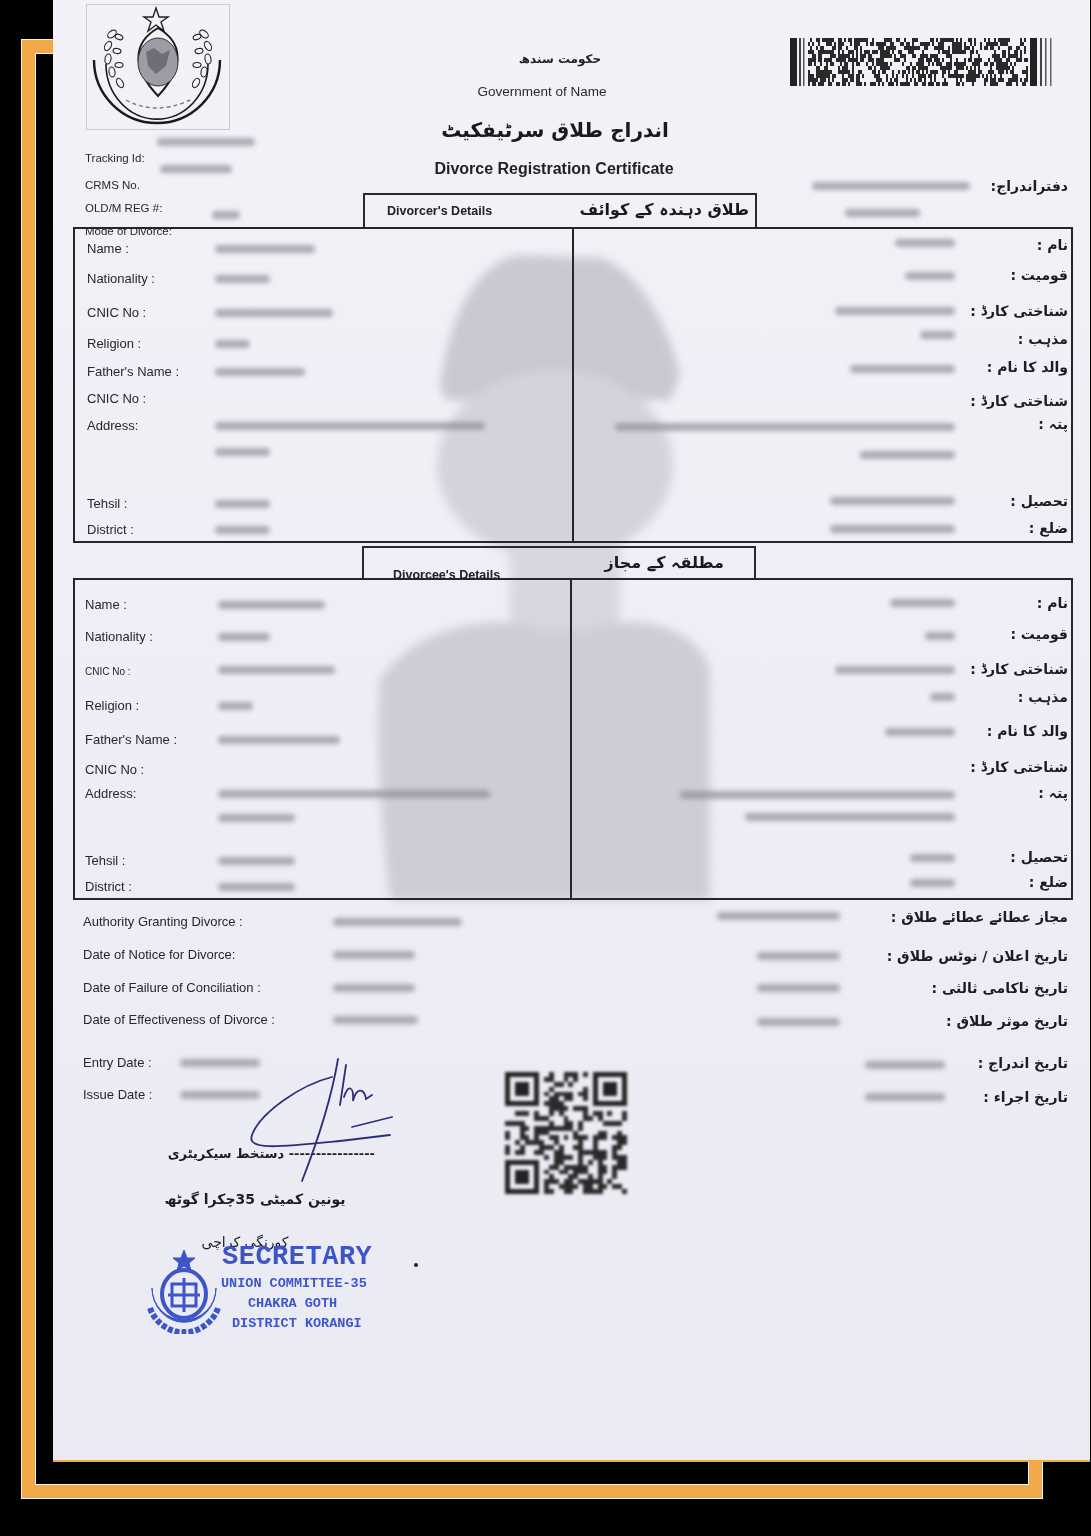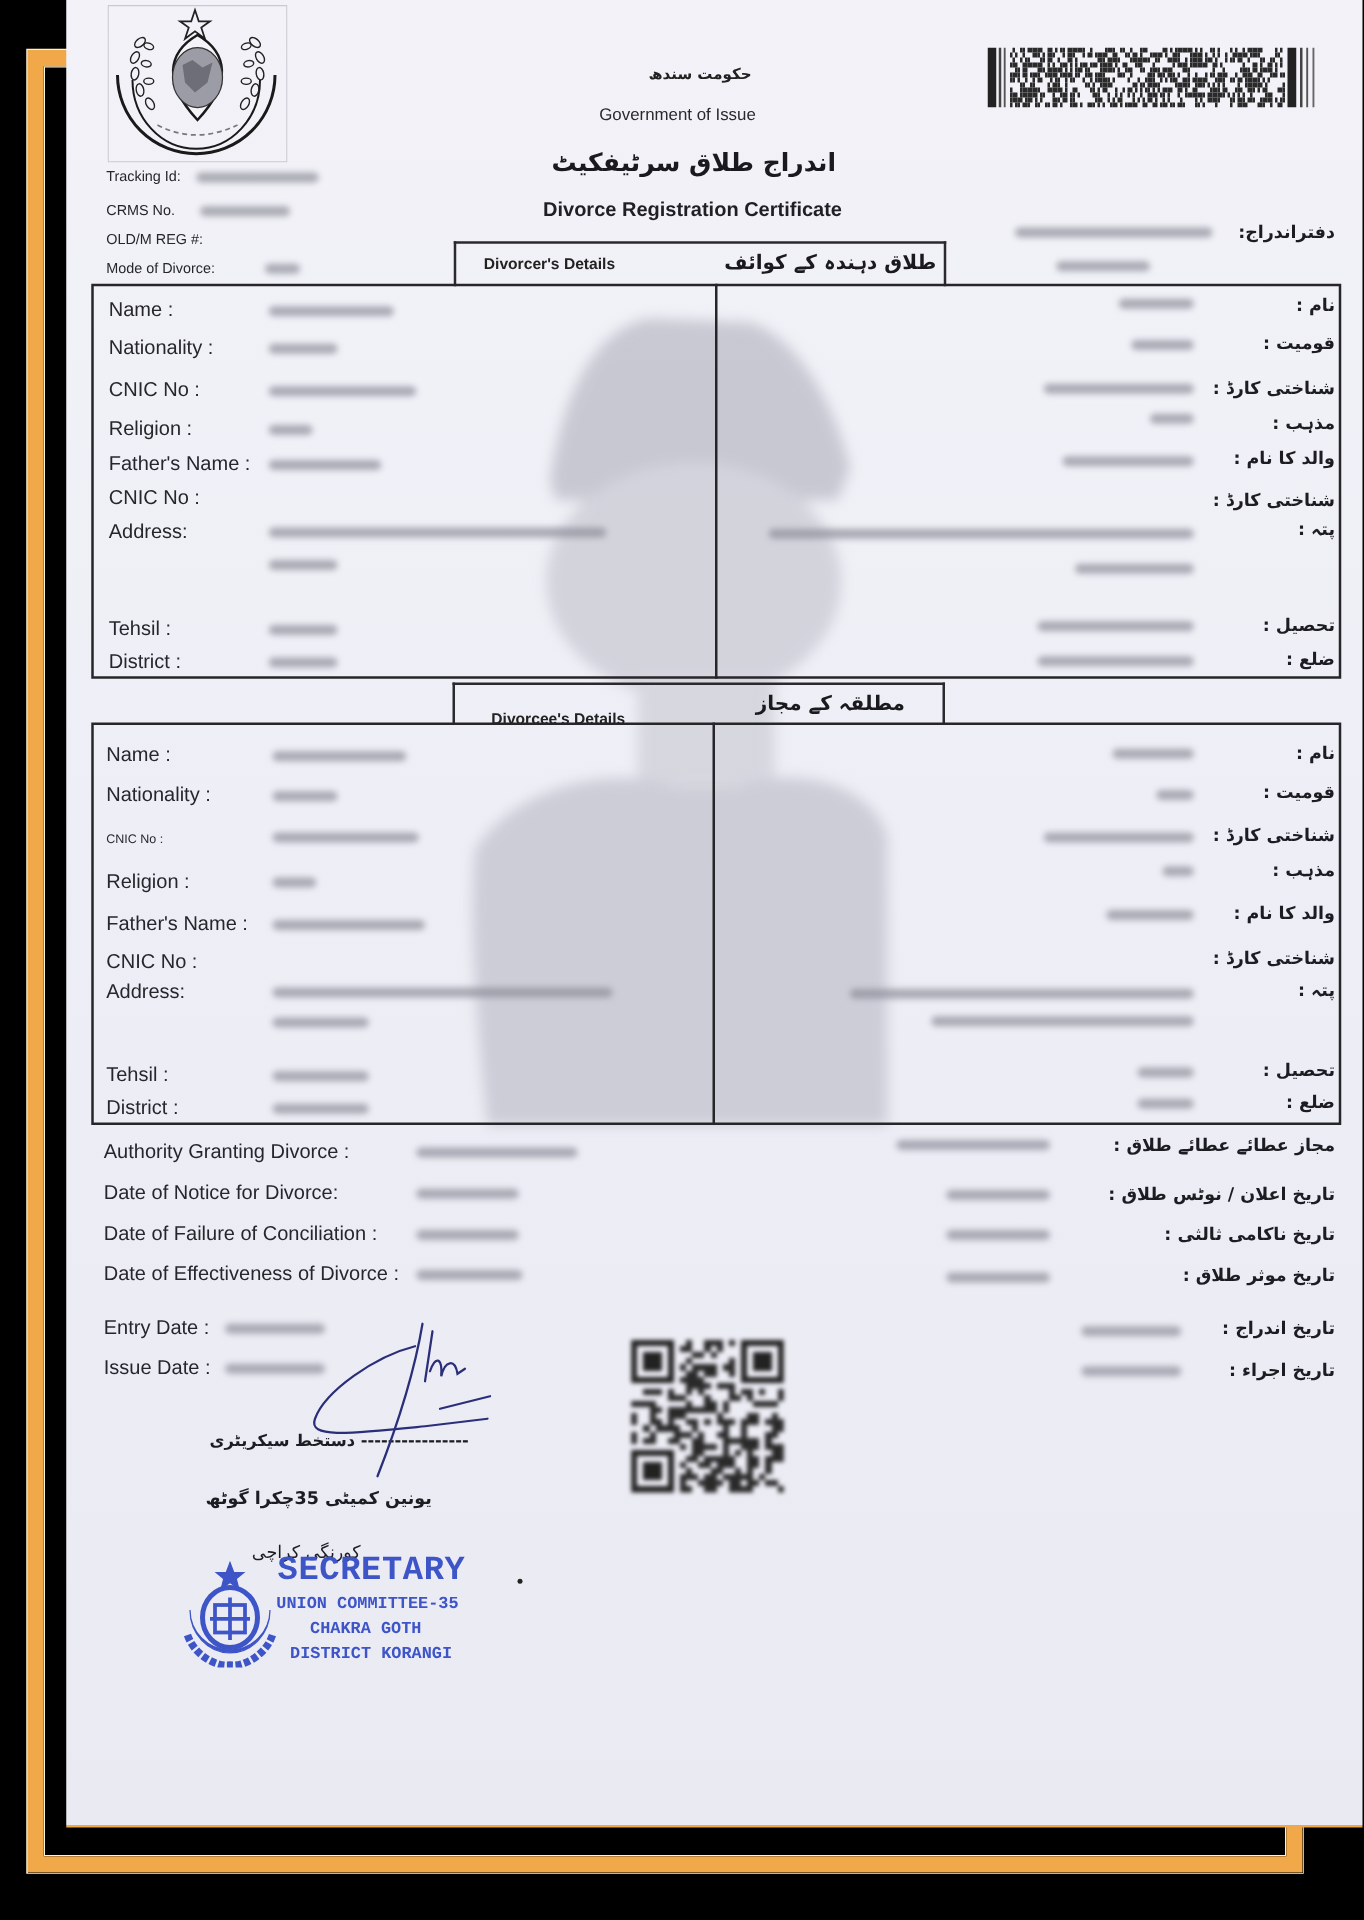--- a/index.html
+++ b/index.html
@@ -1,21 +1,21 @@
 <!DOCTYPE html>
 <html style="--frame: #F0A848; --stamp: #3E55C8; --sig: #2B2F7A;"><head>
 <meta charset="utf-8">
 <style>
   html,body{margin:0;padding:0;background:#000;}
   body{width:1091px;height:1536px;position:relative;overflow:hidden;}
   .abs{position:absolute;}
   #frame{position:absolute;left:22px;top:40px;width:994px;height:1432px;border:13px solid var(--frame,#F0A848);box-shadow:0 0 0 1px #fff3d6, inset 0 0 0 1px #fff3d6;}
   #paper{position:absolute;left:53px;top:0;width:1037px;height:1460px;background:linear-gradient(180deg,#F2F2F8 0%,#EEEEF6 45%,#EAEAF3 100%);border-bottom:2px solid var(--frame,#F0A848);}
-  .en{position:absolute;font-family:"Liberation Sans",sans-serif;font-size:16px;color:#26262c;white-space:nowrap;line-height:16px;}
-  .en-s{font-size:11.5px;}
+  .en{position:absolute;font-family:"Liberation Sans",sans-serif;font-size:13px;color:#26262c;white-space:nowrap;line-height:16px;}
+  .en-s{font-size:11.5px;margin-top:16px;}
   .en-xs{font-size:10px;}
   .ur{position:absolute;font-family:"DejaVu Sans",sans-serif;direction:rtl;font-size:14px;font-weight:bold;color:#1c1c22;white-space:nowrap;line-height:20px;}
   .rb{position:absolute;height:8px;border-radius:4px;background:#8c8c98;filter:blur(2.6px);opacity:.7;color:transparent;overflow:hidden;font-size:6px;line-height:8px;}
   .rb.empty{background:transparent;opacity:0;}
   .hbox{position:absolute;border:2px solid #2a2a2e;border-bottom:none;background:transparent;}
   .mbox{position:absolute;border:2px solid #26262a;}
   .vdiv{position:absolute;width:2px;background:#26262a;}
   .htitle-en{position:absolute;font-family:"Liberation Sans",sans-serif;font-weight:bold;font-size:12.5px;color:#222;white-space:nowrap;}
   .htitle-ur{position:absolute;font-family:"DejaVu Sans",sans-serif;direction:rtl;font-weight:bold;font-size:16px;color:#1a1a1e;white-space:nowrap;}
   .center{text-align:center;margin-top:12px;}
@@ -66,21 +66,21 @@
 <div class="en en-s" style="left:85px;top:134px">Tracking Id:</div>
 <div class="rb" style="left:157px;top:138px;width:98px">[blurred]</div>
 <div class="en en-s" style="left:85px;top:161px">CRMS No.</div>
 <div class="rb" style="left:160px;top:165px;width:72px">[blurred]</div>
 <div class="en en-s" style="left:85px;top:184px">OLD/M REG #:</div>
 <div class="rb empty" style="left:160px;top:188px;width:40px"></div>
 <div class="en en-s" style="left:85px;top:207px">Mode of Divorce:</div>
 <div class="rb" style="left:212px;top:211px;width:28px">[blurred]</div>
 
 <div class="abs center" style="left:480px;top:40px;width:160px;font-family:'DejaVu Sans',sans-serif;font-size:12px;font-weight:bold;color:#222;direction:rtl">حکومت سندھ</div>
-<div class="abs center" style="left:440px;top:72px;width:204px;font-family:'Liberation Sans',sans-serif;font-size:13.5px;color:#2a2a2e">Government of Issue</div>
+<div class="abs center" style="left:440px;top:72px;width:204px;font-family:'Liberation Sans',sans-serif;font-size:13.5px;color:#2a2a2e">Government of Name</div>
 <div class="abs center" style="left:425px;top:106px;width:260px;font-family:'DejaVu Sans',sans-serif;font-size:20px;font-weight:bold;color:#1a1a1e;direction:rtl">اندراج طلاق سرٹیفکیٹ</div>
 <div class="abs center" style="left:404px;top:148px;width:300px;font-family:'Liberation Sans',sans-serif;font-size:16px;font-weight:bold;color:#1f1f24">Divorce Registration Certificate</div>
 
 <svg id="barcode" class="abs" style="left:790px;top:38px" width="264" height="48" viewBox="0 0 264 48">
     <rect x="0" y="0" width="7" height="48" fill="#222"></rect>
     <rect x="9" y="0" width="2" height="48" fill="#444"></rect>
     <rect x="13" y="0" width="1.5" height="48" fill="#555"></rect>
     <rect x="20" y="0" width="2" height="4" fill="#2a2a2a"></rect>
     <rect x="26" y="0" width="2" height="4" fill="#2a2a2a"></rect>
     <rect x="28" y="0" width="2" height="4" fill="#2a2a2a"></rect>

